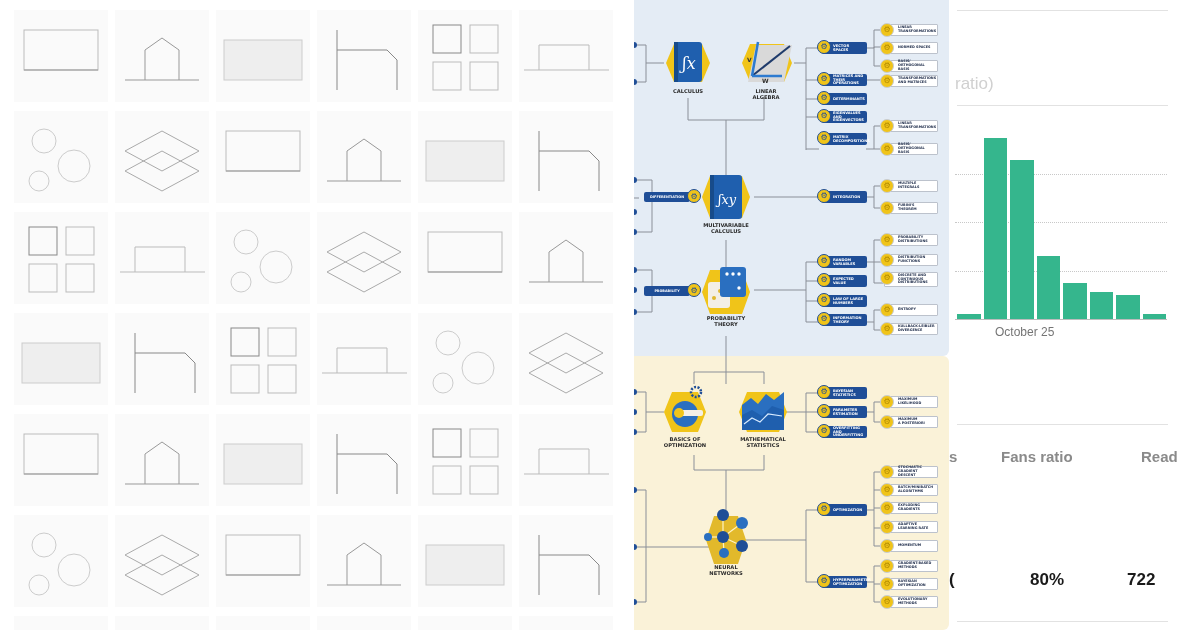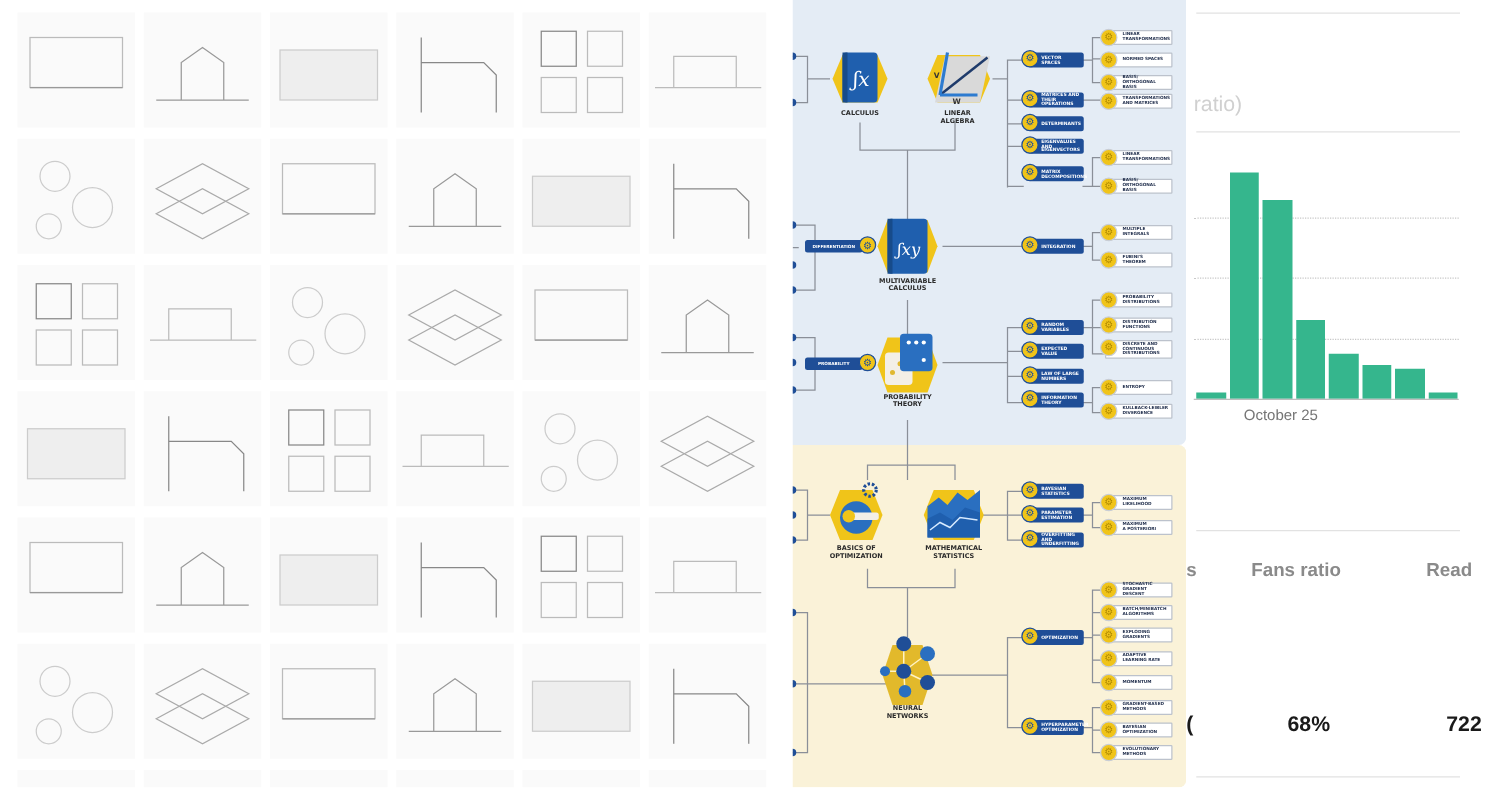--- a/index.html
+++ b/index.html
@@ -440,18 +440,18 @@
     <div class="baseline"></div>
     <div class="xlabel">October 25</div>
 
     <div class="hr" style="top:424px"></div>
 
     <div class="col-h" style="left:0">s</div>
     <div class="col-h" style="left:52px">Fans ratio</div>
     <div class="col-h" style="left:192px">Read</div>
 
     <div class="col-v" style="left:0">(</div>
-    <div class="col-v" style="left:81px">68%</div>
-    <div class="col-v" style="left:208px">722</div>
+    <div class="col-v" style="left:81px">80%</div>
+    <div class="col-v" style="left:178px">722</div>
 
     <div class="hr" style="top:621px"></div>
   </div>
 </div>
 
 </body></html>

